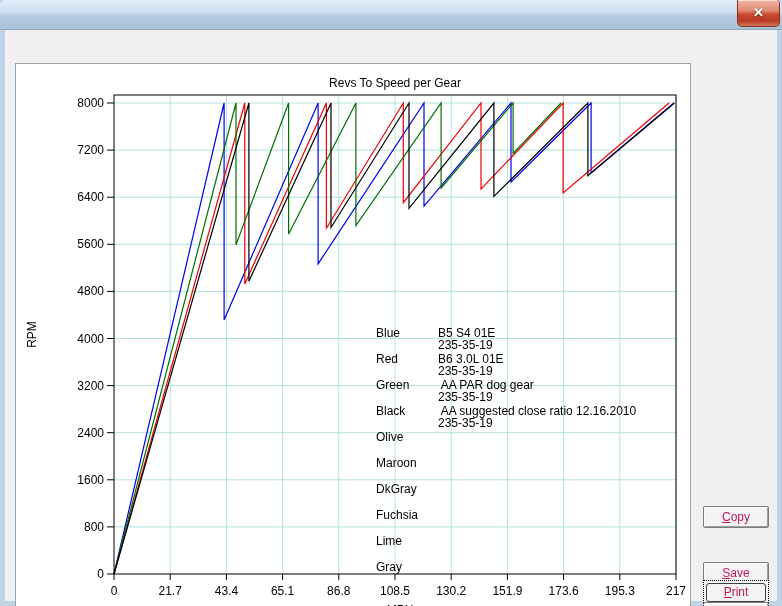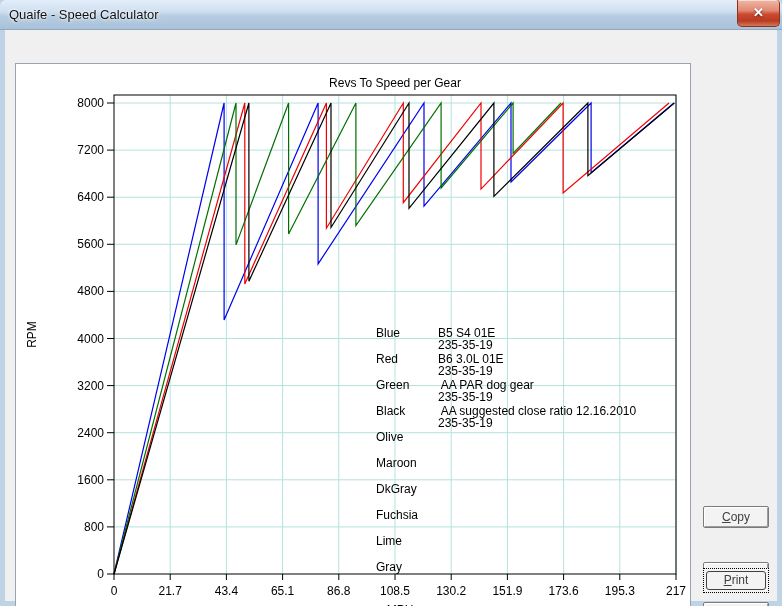--- a/index.html
+++ b/index.html
@@ -44,21 +44,21 @@
   }
   svg text { font-family:"Liberation Sans", sans-serif; fill:#000; }
   
   .btn {
     position:absolute; left:698px; width:66px; height:22px;
     background:#f3f3f3;
     border:1px solid #7b7b7b;
     border-radius:2px;
     box-shadow:inset 1px 1px 0 #ffffff, inset -1px -1px 0 #9d9d9d;
     font-family:"Liberation Sans", sans-serif;
-    font-size:12px; color:#404040; text-align:center; line-height:20px;
+    font-size:12px; color:#be185d; text-align:center; line-height:20px;
     cursor:default;
   }
   .btn u { text-decoration:underline; }
   .btn.focused {
     height:25px;
     border:1px dotted #000;
     border-radius:0;
     box-shadow:none;
     background:#f3f3f3;
     line-height:23px;
@@ -66,21 +66,20 @@
   .btn.focused .inner-frame {
     position:absolute; left:2px; top:2px; right:2px; bottom:2px;
     border:1px solid #404040; border-radius:3px;
     pointer-events:none;
   }
 </style>
 </head>
 <body>
 
 <div class="titlebar">
-  <span class="title-text">Quaife - Speed Calculator</span>
   <div class="close-btn">
     <span>✕</span>
   </div>
 </div>
 
 <div class="content">
   <div class="chart-panel">
     <svg id="chart-svg" width="674" height="564" viewBox="0 0 674 564">
         <line x1="154.2" y1="31" x2="154.2" y2="510" stroke="#b4e2de"></line>
         <line x1="210.4" y1="31" x2="210.4" y2="510" stroke="#b4e2de"></line>
@@ -174,20 +173,20 @@
         <text x="360" y="507" font-size="12" style="white-space:pre">Gray</text>
       </svg>
   </div>
 
   <button class="btn" style="top:476px">
     <span></span><u>C</u><span>opy</span>
   </button>
   <button class="btn" style="top:532px">
     <span></span><u>S</u><span>ave</span>
   </button>
-  <button class="btn focused" style="top:538px">
+  <button class="btn focused" style="top:550px">
     <span class="inner-frame"></span>
     <span></span><u>P</u><span>rint</span>
   </button>
   <button class="btn" style="top:572px">
     
   </button>
 </div>
 
 </body></html>

